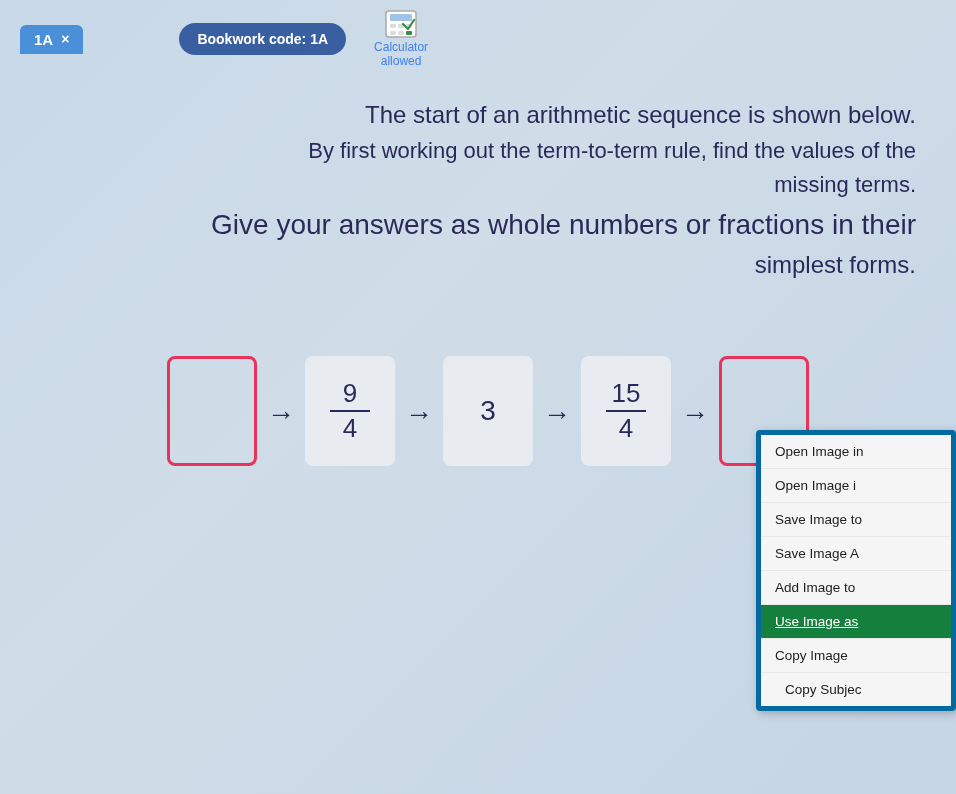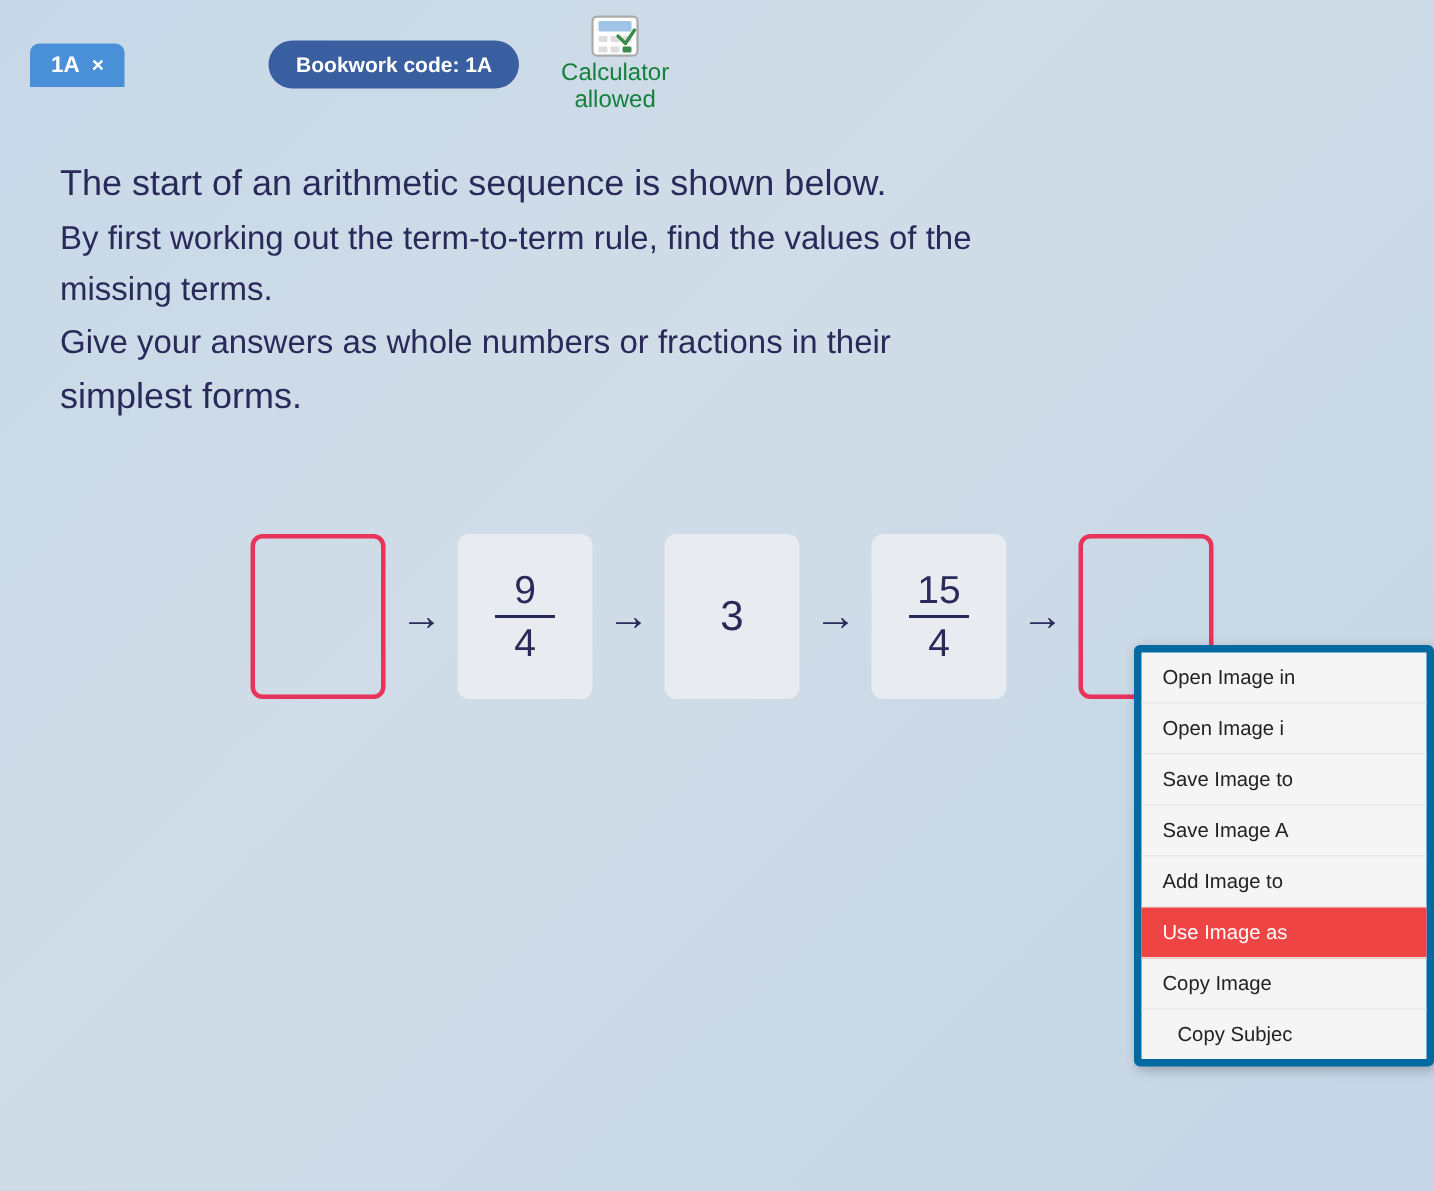--- a/index.html
+++ b/index.html
@@ -44,29 +44,29 @@
       font-weight: 600;
       margin-left: 80px;
     }
     .calculator-badge {
       display: flex;
       flex-direction: column;
       align-items: center;
       margin-left: 12px;
     }
     .calculator-label {
-      font-size: 16px;
-      color: #15803d;
+      font-size: 12px;
+      color: #3b82f6;
       font-weight: 500;
     }
 
     
     .question-area {
       padding: 20px 40px 10px 40px;
-      text-align: left;
+      text-align: right;
     }
     .question-line {
       font-size: 24px;
       color: #2a2a5a;
       font-weight: 500;
       line-height: 1.4;
       margin-bottom: 4px;
     }
 
     
@@ -140,22 +140,23 @@
       color: #222;
       cursor: pointer;
       white-space: nowrap;
       border-bottom: 1px solid #e8e8e8;
     }
     .context-menu-item:last-child {
       border-bottom: none;
       padding-left: 24px;
     }
     .context-menu-item.highlighted {
-      background: #ef4444;
-      color: white;
+      background: #15803d;
+      color: white;
+      text-decoration: underline;
     }
 
     
     .calc-svg {
       position: relative;
     }
   </style>
 </head>
 <body>
 
@@ -179,21 +180,21 @@
     </svg>
     <span class="calculator-label">Calculator</span>
     <span class="calculator-label">allowed</span>
   </div>
 </div>
 
 <div class="question-area">
   <div class="question-line">The start of an arithmetic sequence is shown below.</div>
   <div class="question-line" style="font-size:22px;">By first working out the term-to-term rule, find the values of the</div>
   <div class="question-line" style="font-size:22px;">missing terms.</div>
-  <div class="question-line" style="font-size:22px;">Give your answers as whole numbers or fractions in their</div>
+  <div class="question-line" style="font-size:28px;">Give your answers as whole numbers or fractions in their</div>
   <div class="question-line" style="font-size:24px;">simplest forms.</div>
 </div>
 
 <div class="sequence-area">
 
   <div class="seq-box missing"></div>
   <span class="arrow">→</span>
 
   <div class="seq-box fraction">
     <span class="frac-num">9</span>

